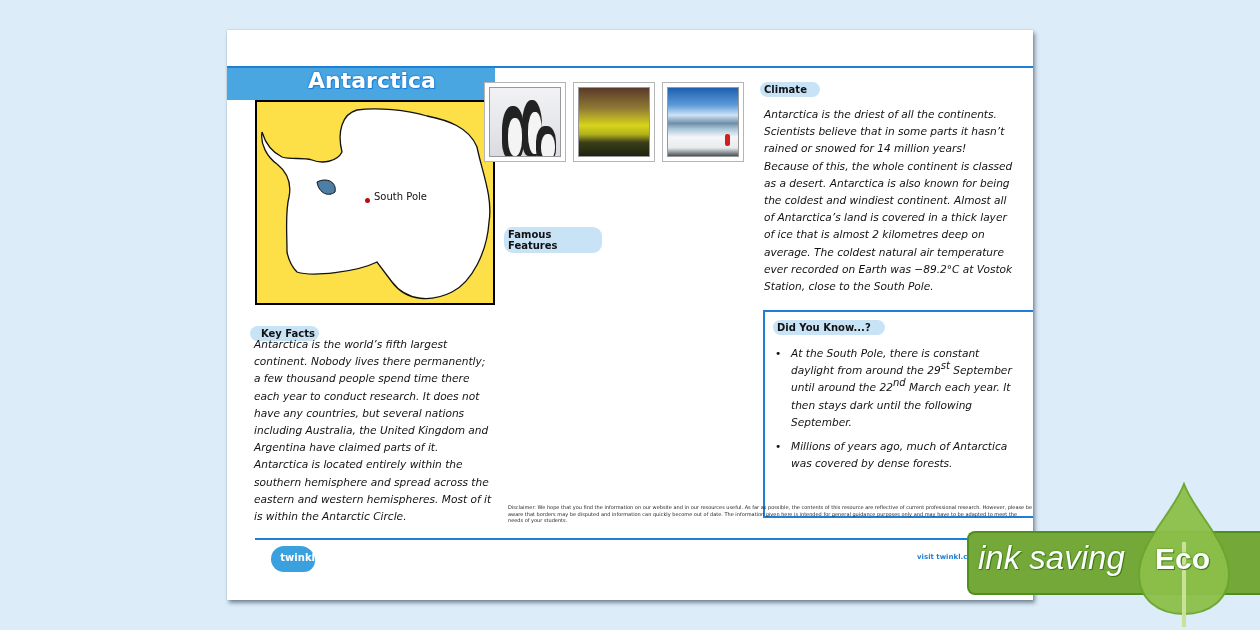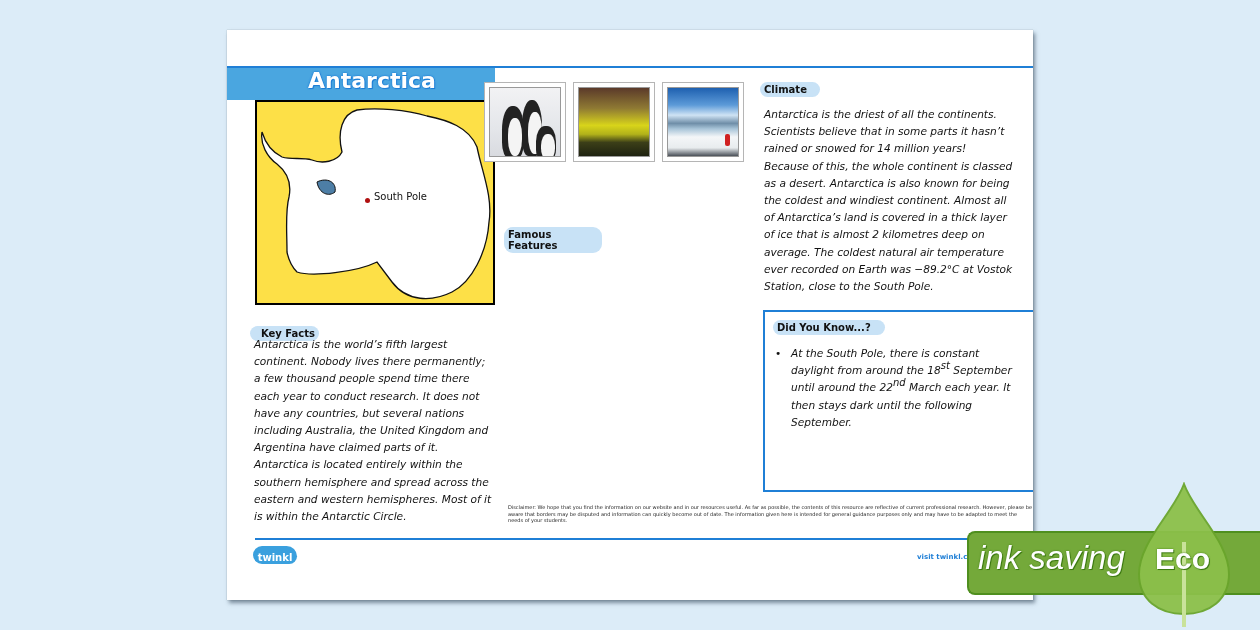--- a/index.html
+++ b/index.html
@@ -52,34 +52,34 @@
 
   .section-label {
     position: absolute; background: #c8e2f6; font-weight: bold; font-size: 10px;
     padding: 2px 4px; color: #111; border-radius: 9px;
   }
   .body-text { position: absolute; font-size: 10.6px; line-height: 17.2px; color: #111; font-style: italic; }
   .body-text b { font-weight: bold; }
   .para { margin-bottom: 9px; }
 
   .dyk-box {
-    position: absolute; left: 536px; top: 280px; width: 270px; height: 182px;
+    position: absolute; left: 536px; top: 280px; width: 270px; height: 208px;
     border: 2px solid #1f7fd6; border-right: none;
   }
   .dyk-list { list-style: none; }
   .dyk-list li { position: relative; padding-left: 18px; margin-bottom: 7px; }
   .dyk-list li::before { content: "•"; position: absolute; left: 2px; top: 0; }
   sup { font-size: 10px; line-height: 0; }
 
   .disclaimer { position: absolute; left: 281px; top: 474px; width: 525px; font-size: 5px; line-height: 6.5px; color: #222; }
   .bottomline { position: absolute; left: 28px; top: 508px; width: 778px; height: 2px; background: #1f7fd6; }
   .logo {
-    position: absolute; left: 26px; top: 516px; width: 44px; height: 18px;
+    position: absolute; left: 44px; top: 516px; width: 44px; height: 26px;
     background: #3aa0de; border-radius: 14px 16px 12px 14px;
-    color: #fff; font-weight: bold; font-size: 10px; text-align: center; line-height: 24px;
+    color: #fff; font-weight: bold; font-size: 10px; text-align: right; line-height: 24px;
   }
   .visit { position: absolute; left: 690px; top: 523px; font-size: 7px; font-weight: bold; color: #1f7fd6; }
 
   .eco-bar {
     position: absolute; left: 967px; top: 531px; width: 293px; height: 64px;
     background: #74a93a; border: 2px solid #4f8f1f; border-right: none; border-radius: 8px 0 0 8px;
   }
   .eco-leaf {
     position: absolute; left: 1134px; top: 482px; width: 100px; height: 145px;
   }
@@ -139,21 +139,22 @@
   <div class="body-text" style="left:281px;top:178px;width:244px;">
   </div>
 
   <div class="section-label" style="left:533px;top:52px;width:60px;">Climate</div>
   <div class="body-text" style="left:537px;top:76px;width:250px;">Antarctica is the driest of all the continents. Scientists believe that in some parts it hasn’t rained or snowed for 14 million years! Because of this, the whole continent is classed as a desert.  Antarctica is also known for being the coldest and windiest continent. Almost all of Antarctica’s land is covered in a thick layer of ice that is almost 2 kilometres deep on average. The coldest natural air temperature ever recorded on Earth was −89.2°C at Vostok Station, close to the South Pole.</div>
 
   <div class="dyk-box">
     <div class="section-label" style="left:8px;top:8px;width:112px;">Did You Know...?</div>
     <div class="body-text" style="left:8px;top:33px;width:250px;">
       <ul class="dyk-list">
-        <li><span>At the South Pole, there is constant daylight from around the 18</span><sup>st</sup><span> September until around the 22</span><sup>nd</sup><span> March each year.  It then stays dark until the following September.</span></li>
+        <li><span>At the South Pole, there is constant daylight from around the 29</span><sup>st</sup><span> September until around the 22</span><sup>nd</sup><span> March each year.  It then stays dark until the following September.</span></li>
+        <li><span>Millions of years ago, much of Antarctica was covered by dense forests.</span></li>
       </ul>
     </div>
   </div>
 
   <div class="disclaimer">Disclaimer: We hope that you find the information on our website and in our resources useful. As far as possible, the contents of this resource are reflective of current professional research. However, please be aware that borders may be disputed and information can quickly become out of date. The information given here is intended for general guidance purposes only and may have to be adapted to meet the needs of your students.</div>
   <div class="bottomline"></div>
   <div class="logo">twinkl</div>
   <div class="visit">visit twinkl.com</div>
 </div>
 

